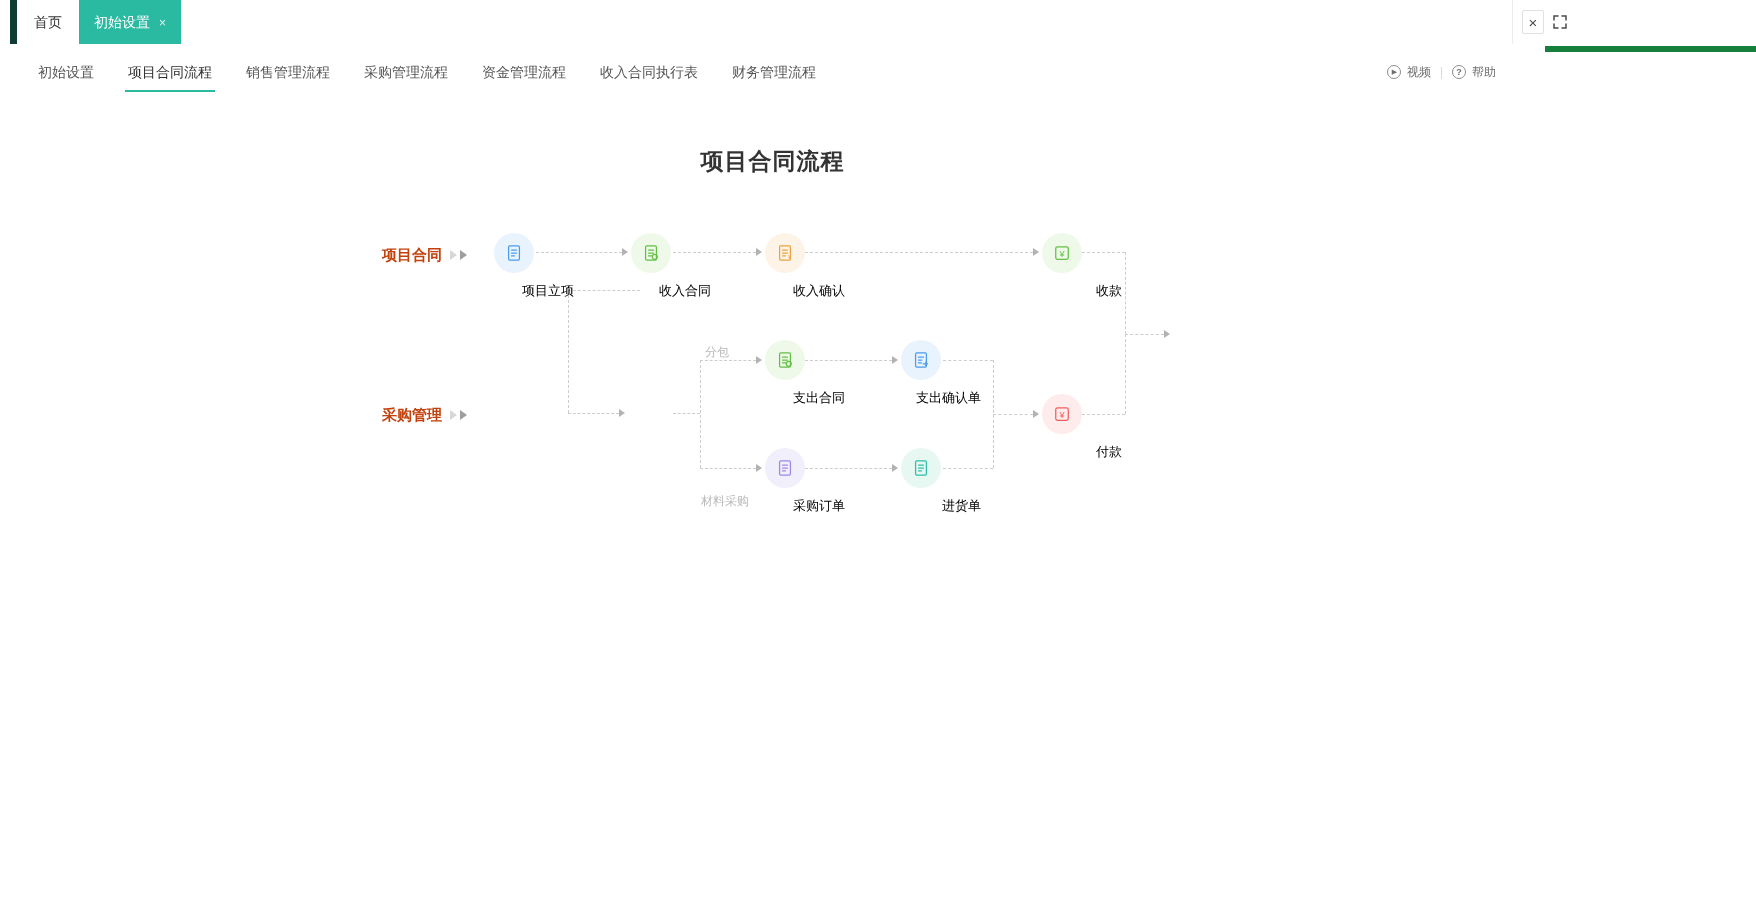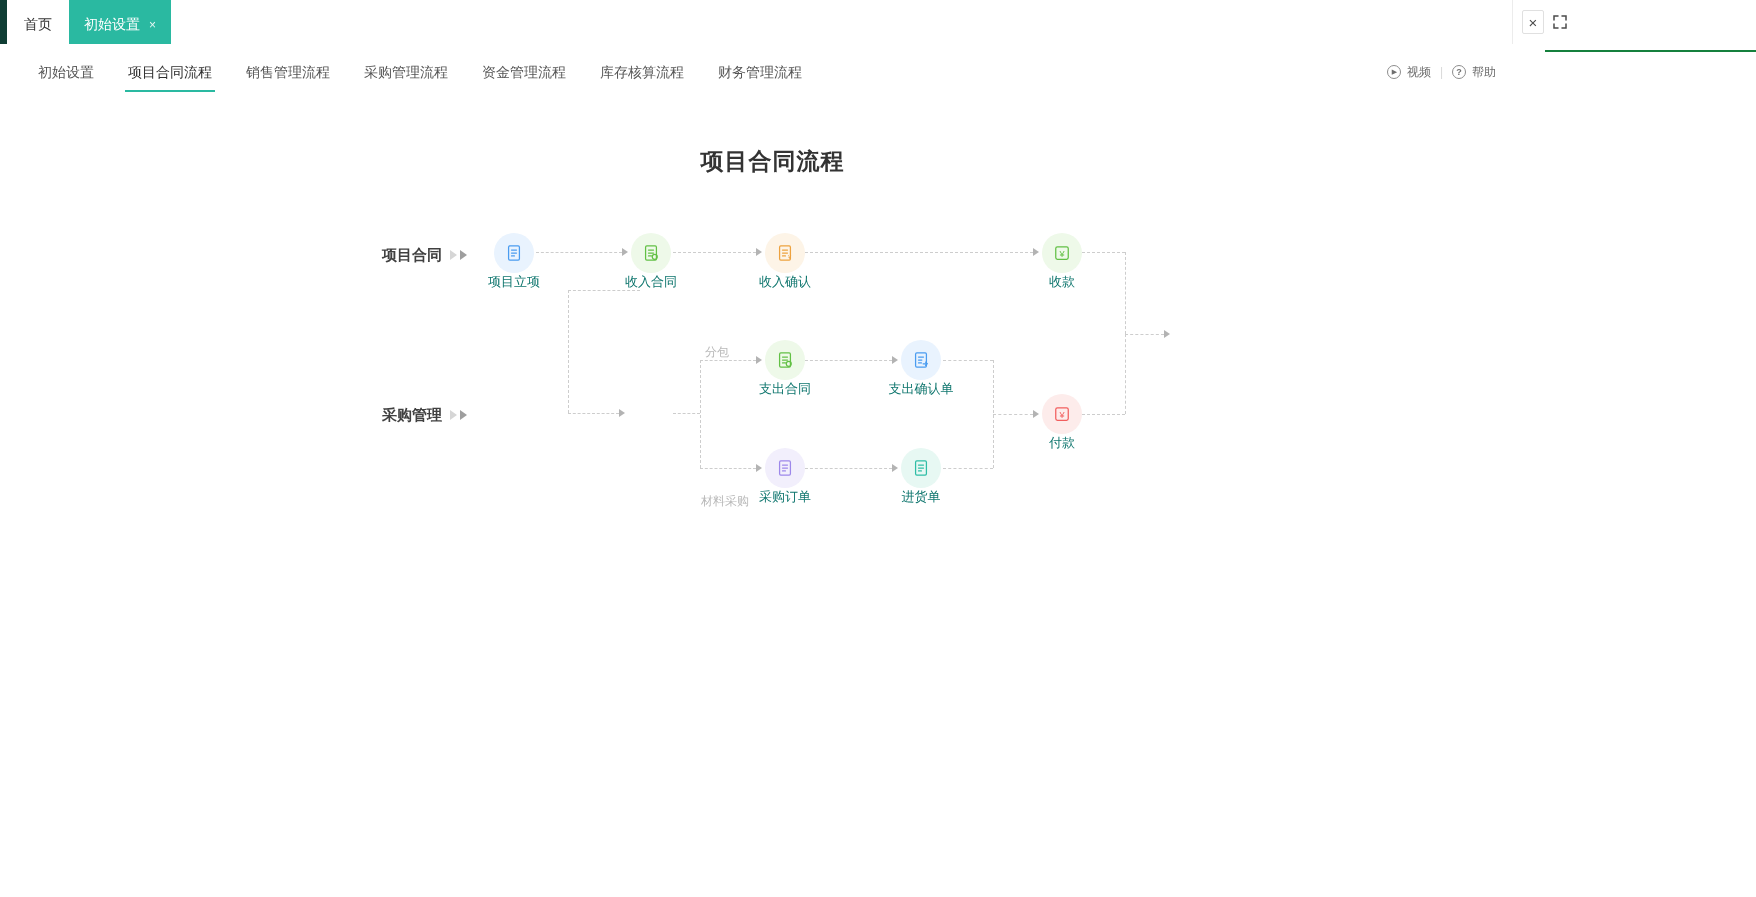--- a/index.html
+++ b/index.html
@@ -2,21 +2,21 @@
 <html><head>
 <meta charset="utf-8">
 <style>
   * { box-sizing: border-box; margin: 0; padding: 0; }
   html,body { background:#f2f2f2; }
   body { font-family:"Liberation Sans","DejaVu Sans",sans-serif; }
   .app { position:relative; width:1756px; height:897px; background:#fff; overflow:hidden; }
 
   
   .topbar { position:absolute; top:0; left:0; width:1756px; height:52px; background:#fff;
-            border-bottom:2px solid #15803d; display:flex; align-items:stretch; }
+            border-bottom:6px solid #15803d; display:flex; align-items:stretch;padding-left:10px; }
   .corner-block { width:7px; background:#0f3d34; }
   .tab-home { display:flex; align-items:center; padding:0 17px; font-size:14px; color:#333; cursor:pointer; }
   .tab-active { display:flex; align-items:center; gap:9px; padding:0 15px; background:#2ab9a1;
                 color:#fff; font-size:14px; cursor:pointer; }
   .tab-close { font-size:12px; color:rgba(255,255,255,.88); }
   .win-controls { position:absolute; left:1512px; top:0; height:44px; display:flex; align-items:center;
                   gap:5px; padding-left:9px; border-left:1px solid #ececec; background:#fff; }
   .win-btn { width:22px; height:24px; display:flex; align-items:center; justify-content:center;
              color:#4b4b4b; font-size:15px; cursor:pointer; }
   .win-btn.boxed { border:1px solid #e0e0e0; border-radius:2px; }
@@ -37,30 +37,30 @@
   .nav-actions .txt { cursor:pointer; }
   .nav-actions .divider { color:#d9d9d9; margin:0 3px; }
 
   
   .page-title { position:absolute; top:146px; left:0; width:1545px; text-align:center;
                 font-size:23px; font-weight:600; color:#333; letter-spacing:1px; }
 
   .node { position:absolute; width:120px; text-align:center; cursor:pointer; }
   .node .circle { width:40px; height:40px; border-radius:50%; margin:0 auto; display:flex;
                   align-items:center; justify-content:center; background:var(--bg); color:var(--fg); }
-  .node .node-label { font-size:13px; color:#0f766e; white-space:nowrap; }
+  .node .node-label { margin-top:9px; font-size:13px; color:#000000; white-space:nowrap;text-align:right; }
   .c-blue   { --fg:#4a9cf0; --bg:#e9f3fe; }
   .c-green  { --fg:#62c045; --bg:#eef9e9; }
   .c-orange { --fg:#eda23f; --bg:#fdf4e7; }
   .c-red    { --fg:#f25e5e; --bg:#fdeceb; }
   .c-purple { --fg:#9d88ea; --bg:#f2effc; }
   .c-teal   { --fg:#2ebda6; --bg:#e7f8f3; }
   .node svg { display:block; }
 
-  .row-label { position:absolute; font-size:15px; font-weight:700; color:#404040; width:82px; text-align:right; }
+  .row-label { position:absolute; font-size:15px; font-weight:700; color:#c2410c; width:82px; text-align:right; }
   .ff { position:absolute; display:flex; gap:3px; align-items:center; }
   .ff .t1, .ff .t2 { width:0; height:0; border-top:5px solid transparent; border-bottom:5px solid transparent; }
   .ff .t1 { border-left:7px solid #d6d6d6; }
   .ff .t2 { border-left:7px solid #9e9e9e; }
 
   .seg-h { position:absolute; height:0; border-top:1px dashed #cdcdcd; }
   .seg-v { position:absolute; width:0; border-left:1px dashed #cdcdcd; }
   .arrow-r { position:absolute; width:0; height:0; border-top:4px solid transparent;
              border-bottom:4px solid transparent; border-left:6px solid #b3b3b3; }
   .edge-label { position:absolute; font-size:12px; color:#b8b8b8; white-space:nowrap; }
@@ -86,21 +86,21 @@
       </svg>
     </div>
   </div>
 
   <div class="nav">
     <div class="nav-tab">初始设置</div>
     <div class="nav-tab active">项目合同流程</div>
     <div class="nav-tab">销售管理流程</div>
     <div class="nav-tab">采购管理流程</div>
     <div class="nav-tab">资金管理流程</div>
-    <div class="nav-tab">库存核算流程</div>
+    <div class="nav-tab">收入合同执行表</div>
     <div class="nav-tab">财务管理流程</div>
   </div>
   <div class="nav-actions">
     <span class="mini-circle play">▶</span>
     <span class="txt">视频</span>
     <span class="divider">|</span>
     <span class="mini-circle help">?</span>
     <span class="txt">帮助</span>
   </div>
 

